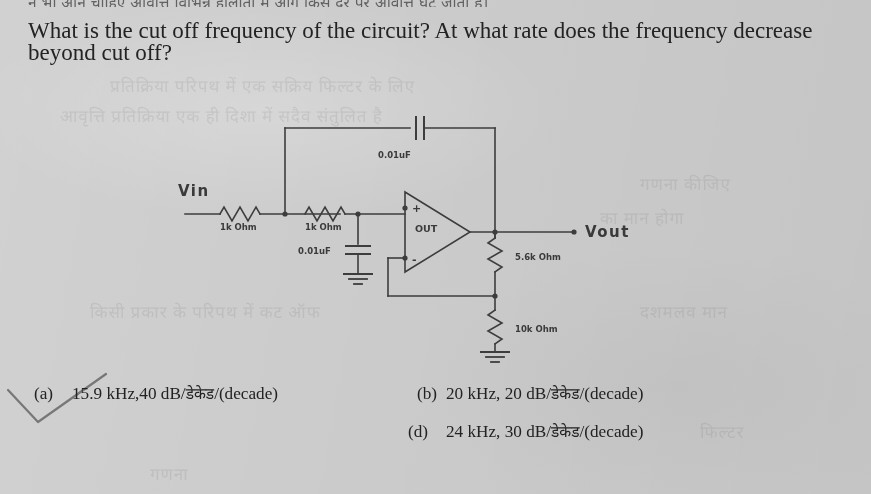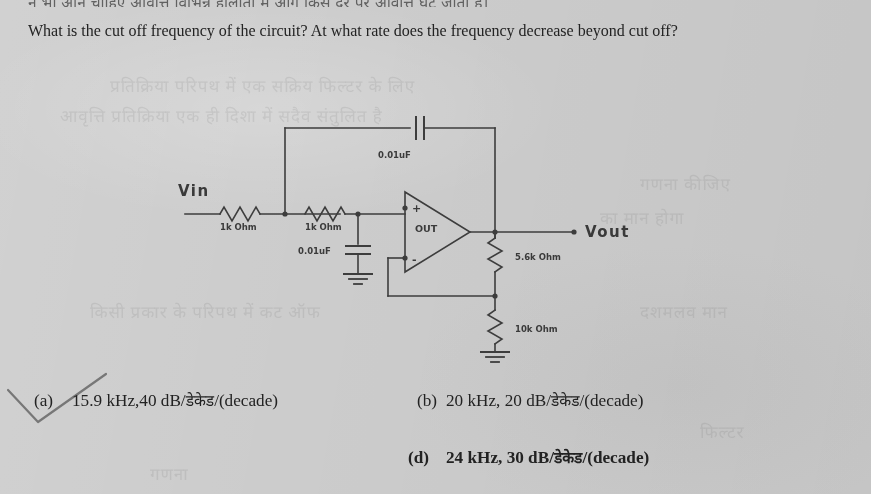--- a/index.html
+++ b/index.html
@@ -54,21 +54,21 @@
     white-space: nowrap;
     opacity: 0.82;
   }
 
   
   .question {
     position: absolute;
     left: 28px;
     top: 20px;
     width: 828px;
-    font-size: 16px;
+    font-size: 23px;
     line-height: 22px;
     color: #232323;
     text-align: left;
   }
 
   
   .circuit {
     position: absolute;
     left: 150px;
     top: 108px;
@@ -80,37 +80,36 @@
   
   .options {
     position: absolute;
     left: 0;
     top: 378px;
     width: 871px;
   }
   .opt-row {
     position: relative;
     height: 42px;
-    margin-top: 7px;
   }
   .opt {
     position: absolute;
     font-size: 17.2px;
     color: #222;
     white-space: nowrap;
   }
   .opt .key { display: inline-block; width: 38px; }
   .opt .devnag {
     font-family: "DejaVu Sans", sans-serif;
     font-size: 15.5px;
   }
   .opt-a { left: 34px; top: 4px; }
   .opt-b { left: 408px; top: 4px; text-align: center; }
   .opt-c { left: 34px; top: 4px; }
-  .opt-d { left: 408px; top: 12px; font-weight: bold; }
+  .opt-d { left: 408px; top: 0; }
 
   
   .tick {
     position: absolute;
     left: 6px;
     top: 368px;
     width: 105px;
     height: 62px;
     pointer-events: none;
   }

